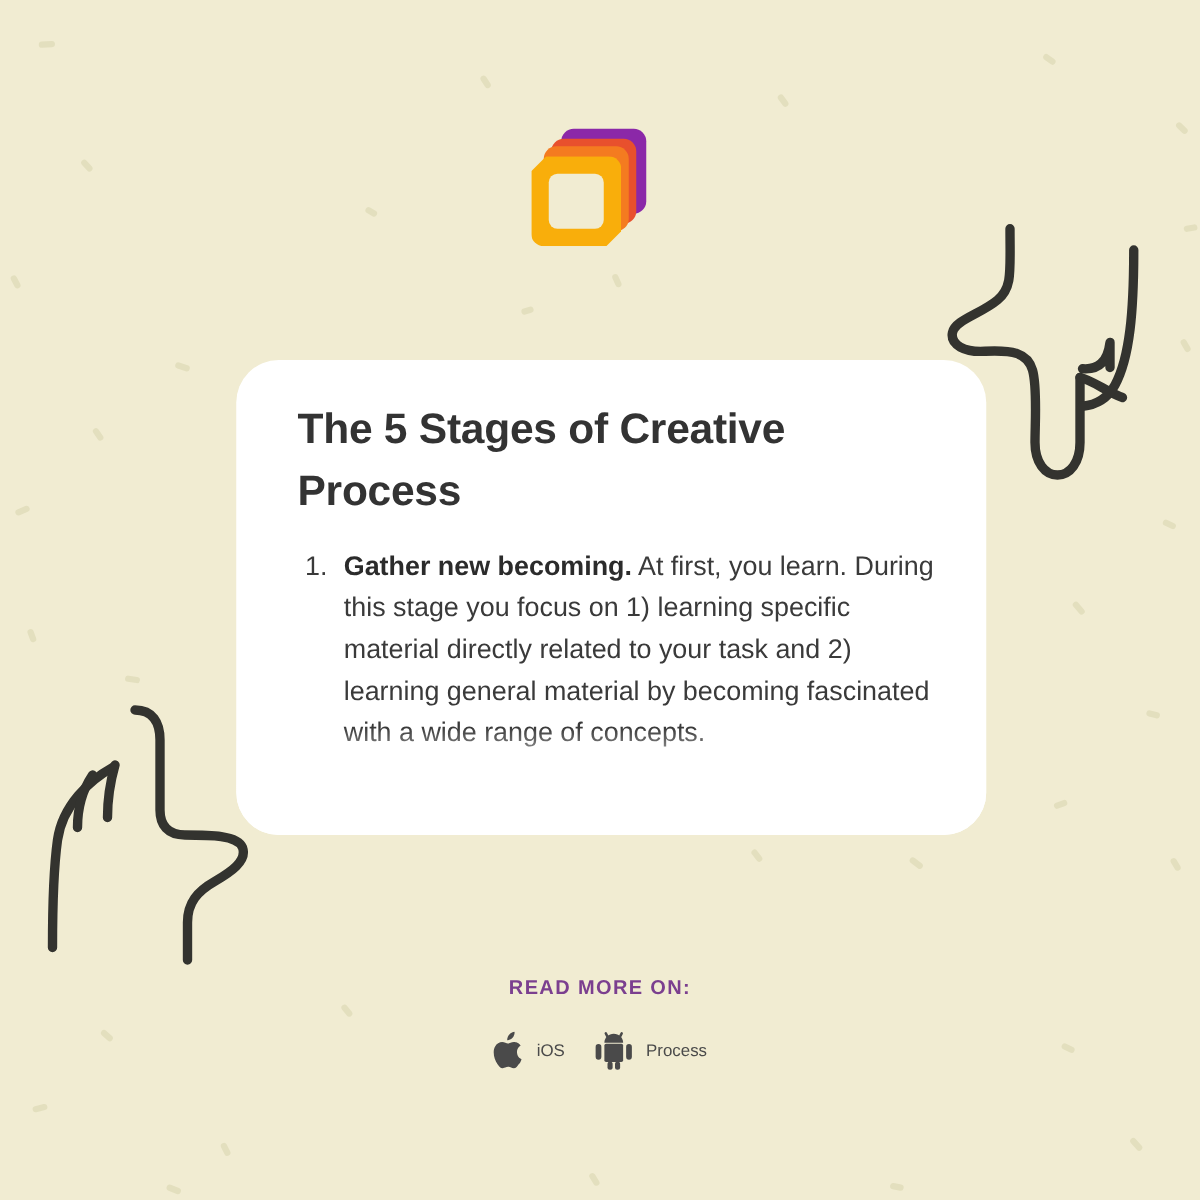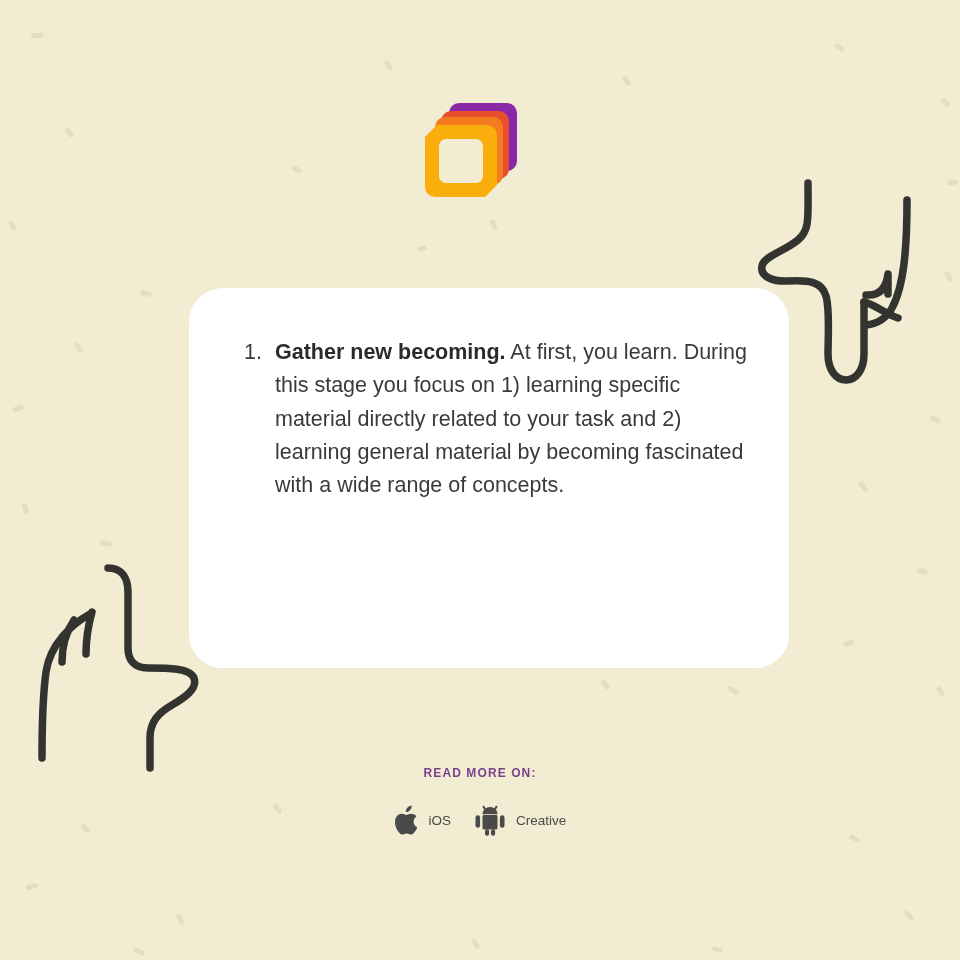--- a/index.html
+++ b/index.html
@@ -123,25 +123,25 @@
 
   
   #footer {
     position: absolute;
     left: 0;
     right: 0;
     top: 766px;
     text-align: center;
   }
   #read-more {
-    font-size: 12px;
+    font-size: 16px;
     font-weight: bold;
     letter-spacing: 1.1px;
     color: #7B3F8F;
-    margin: 0;
+    margin: 16px;
   }
   #brand {
     margin: 31px 0 0 0;
     font-size: 25px;
     color: #333333;
     letter-spacing: -0.2px;
   }
   #brand .bold { font-weight: bold; }
   #brand .dot  { color: #8B2F9E; font-weight: bold; }
   #brand .tld  { font-weight: normal; color: #3A3A3A; }
@@ -226,20 +226,21 @@
     <g fill="none" stroke="#33332F" stroke-width="7.5" stroke-linecap="round" stroke-linejoin="round">
       <path d="M86 6 C100 6, 106 16, 106 30 L106 86 C106 98, 112 106, 126 106 C146 106, 168 106, 172 116 C176 127, 162 136, 150 143 C136 151, 128 160, 128 176 L128 206"></path>
       <path d="M68 52 C50 62, 28 82, 24 110 C20 139, 20 174, 20 196"></path>
       <path d="M52 58 C44 70, 40 84, 40 100"></path>
       <path d="M70 50 C66 64, 64 78, 64 92"></path>
     </g>
   </svg>
 
   <div id="card">
     <div id="card-inner">
+      <h1 id="card-title">The 5 Stages of Creative Process</h1>
       <ol id="card-list">
         <li>
           <span class="lead">Gather new becoming.</span><span> At first, you learn. During this stage you focus on 1) learning specific material directly related to your task and 2) learning general material by becoming fascinated with a wide range of concepts.</span>
         </li>
       </ol>
     </div>
     <div id="card-fade"></div>
   </div>
 
   <div id="footer">
@@ -258,18 +259,18 @@
             <rect x="9.5" y="10" width="15" height="14.5" rx="1.4"></rect>
             <path d="M9.5 9.2c0-4.2 3.4-7.2 7.5-7.2s7.5 3 7.5 7.2z"></path>
             <rect x="2.5" y="10.2" width="4.6" height="12.5" rx="2.3"></rect>
             <rect x="26.9" y="10.2" width="4.6" height="12.5" rx="2.3"></rect>
             <rect x="12" y="24.2" width="4.1" height="6.5" rx="2"></rect>
             <rect x="18" y="24.2" width="4.1" height="6.5" rx="2"></rect>
             <rect x="10.2" y="0.6" width="2" height="4.4" rx="1" transform="rotate(-28 11.2 2.8)"></rect>
             <rect x="21.8" y="0.6" width="2" height="4.4" rx="1" transform="rotate(28 22.8 2.8)"></rect>
           </g>
         </svg>
-        <span class="store-label">Creative</span>
+        <span class="store-label">Process</span>
       </div>
     </div>
   </div>
 
 </div>
 
 </body></html>

